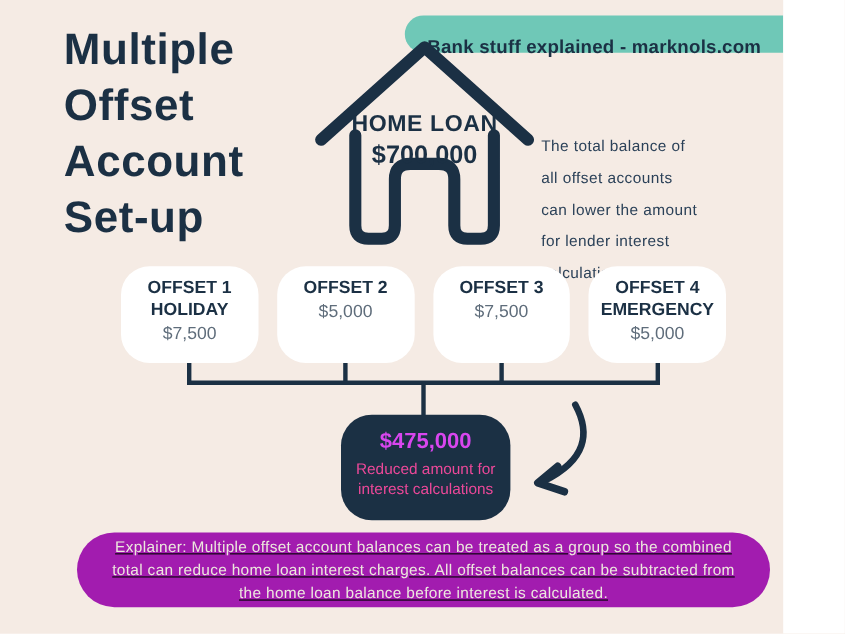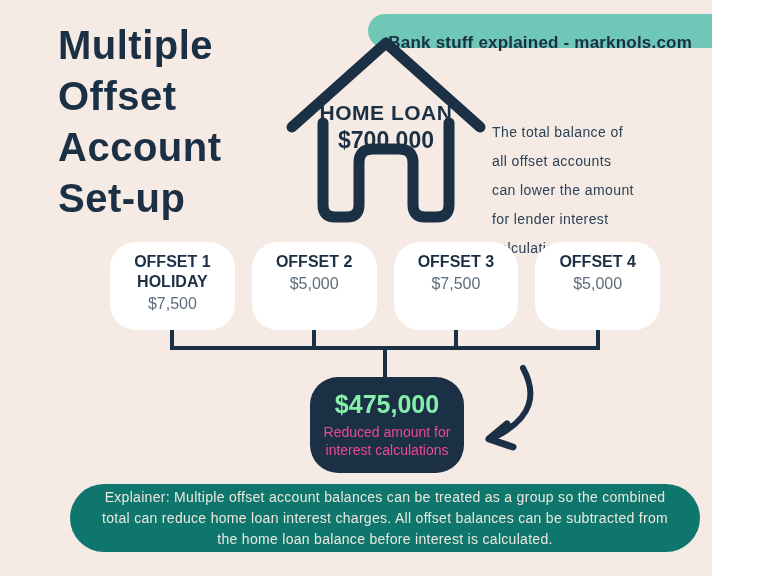--- a/index.html
+++ b/index.html
@@ -33,29 +33,29 @@
   .offset-card .oc1{font-size:16px;font-weight:700;color:#1b3044;}
   .offset-card .oc2{font-size:16px;font-weight:700;color:#1b3044;margin-top:2px;}
   .offset-card .oc3{font-size:16px;color:#5f6d7b;margin-top:4px;}
 
   
   .connectors{position:absolute;left:0;top:0;pointer-events:none;}
 
   
   .result{position:absolute;left:310px;top:377px;width:154px;height:96px;background:#1b3044;
           border-radius:28px;text-align:center;box-sizing:border-box;padding-top:13px;}
-  .result .ramount{font-size:25px;font-weight:700;color:#86efac;}
+  .result .ramount{font-size:20px;font-weight:700;color:#d946ef;}
   .result .rcaption{font-size:14px;line-height:18px;color:#ec4899;margin-top:4px;white-space:pre-line;}
 
   .arrow-svg{position:absolute;left:465px;top:358px;}
 
   
-  .explainer{position:absolute;left:70px;top:484px;width:630px;height:68px;background:#0f766e;
+  .explainer{position:absolute;left:70px;top:484px;width:630px;height:68px;background:#a21caf;
              border-radius:34px;display:flex;align-items:center;justify-content:flex-start;
-             box-sizing:border-box;padding:0 28px;}
+             box-sizing:border-box;padding:0 28px;text-decoration:underline;}
   .explainer p{margin:0;font-size:14px;line-height:21px;color:#ece8dd;text-align:center;letter-spacing:0.3px;}
 </style>
 </head>
 <body>
 
 <div class="canvas">
 
   <h1 class="title">Multiple
 Offset
 Account
@@ -89,20 +89,21 @@
     <div class="offset-card">
       <div class="oc1">OFFSET 2</div>
       <div class="oc3">$5,000</div>
     </div>
     <div class="offset-card">
       <div class="oc1">OFFSET 3</div>
       <div class="oc3">$7,500</div>
     </div>
     <div class="offset-card">
       <div class="oc1">OFFSET 4</div>
+      <div class="oc2">EMERGENCY</div>
       <div class="oc3">$5,000</div>
     </div>
   </div>
 
   <svg class="connectors" width="768" height="576" viewBox="0 0 768 576" fill="none">
     <path d="M172 330 V348 M314 330 V348 M456 330 V348 M598 330 V348" stroke="#1b3044" stroke-width="4"></path>
     <path d="M170 348 H600" stroke="#1b3044" stroke-width="4"></path>
     <path d="M385 348 V378" stroke="#1b3044" stroke-width="4"></path>
   </svg>
 

